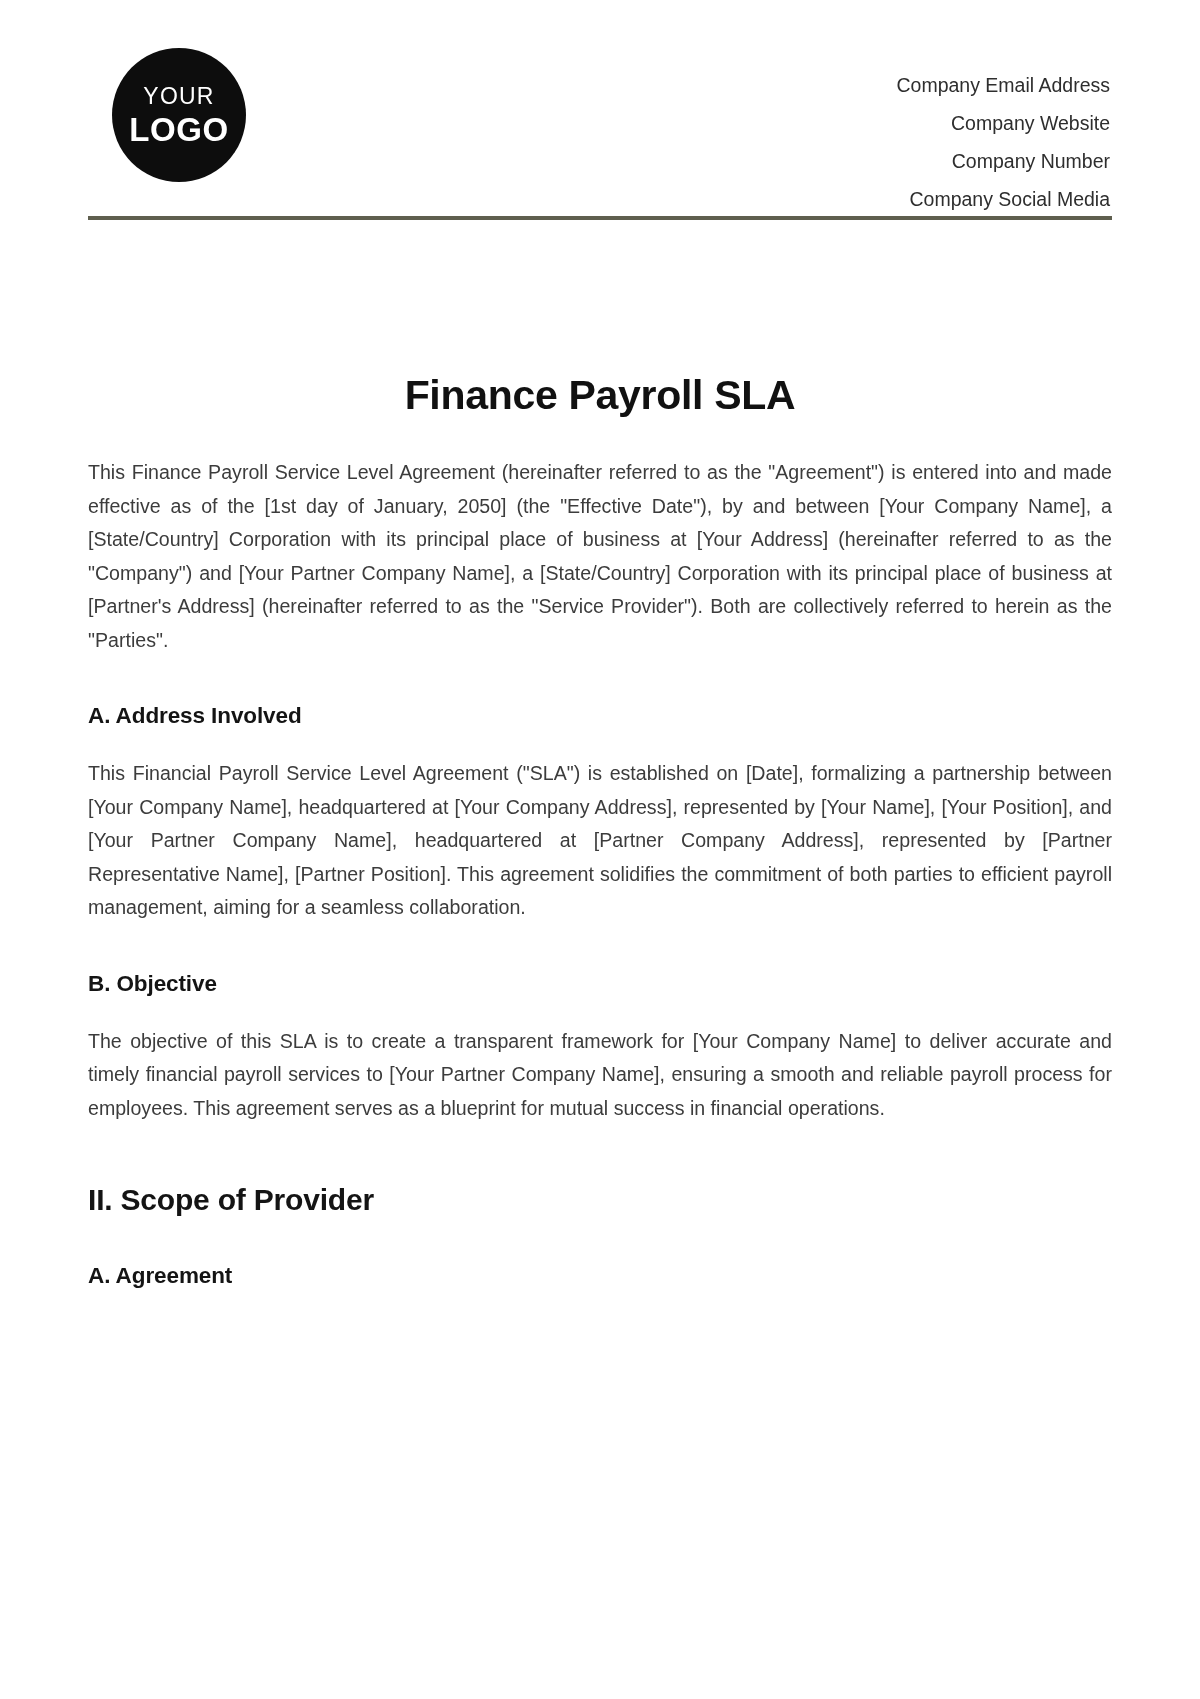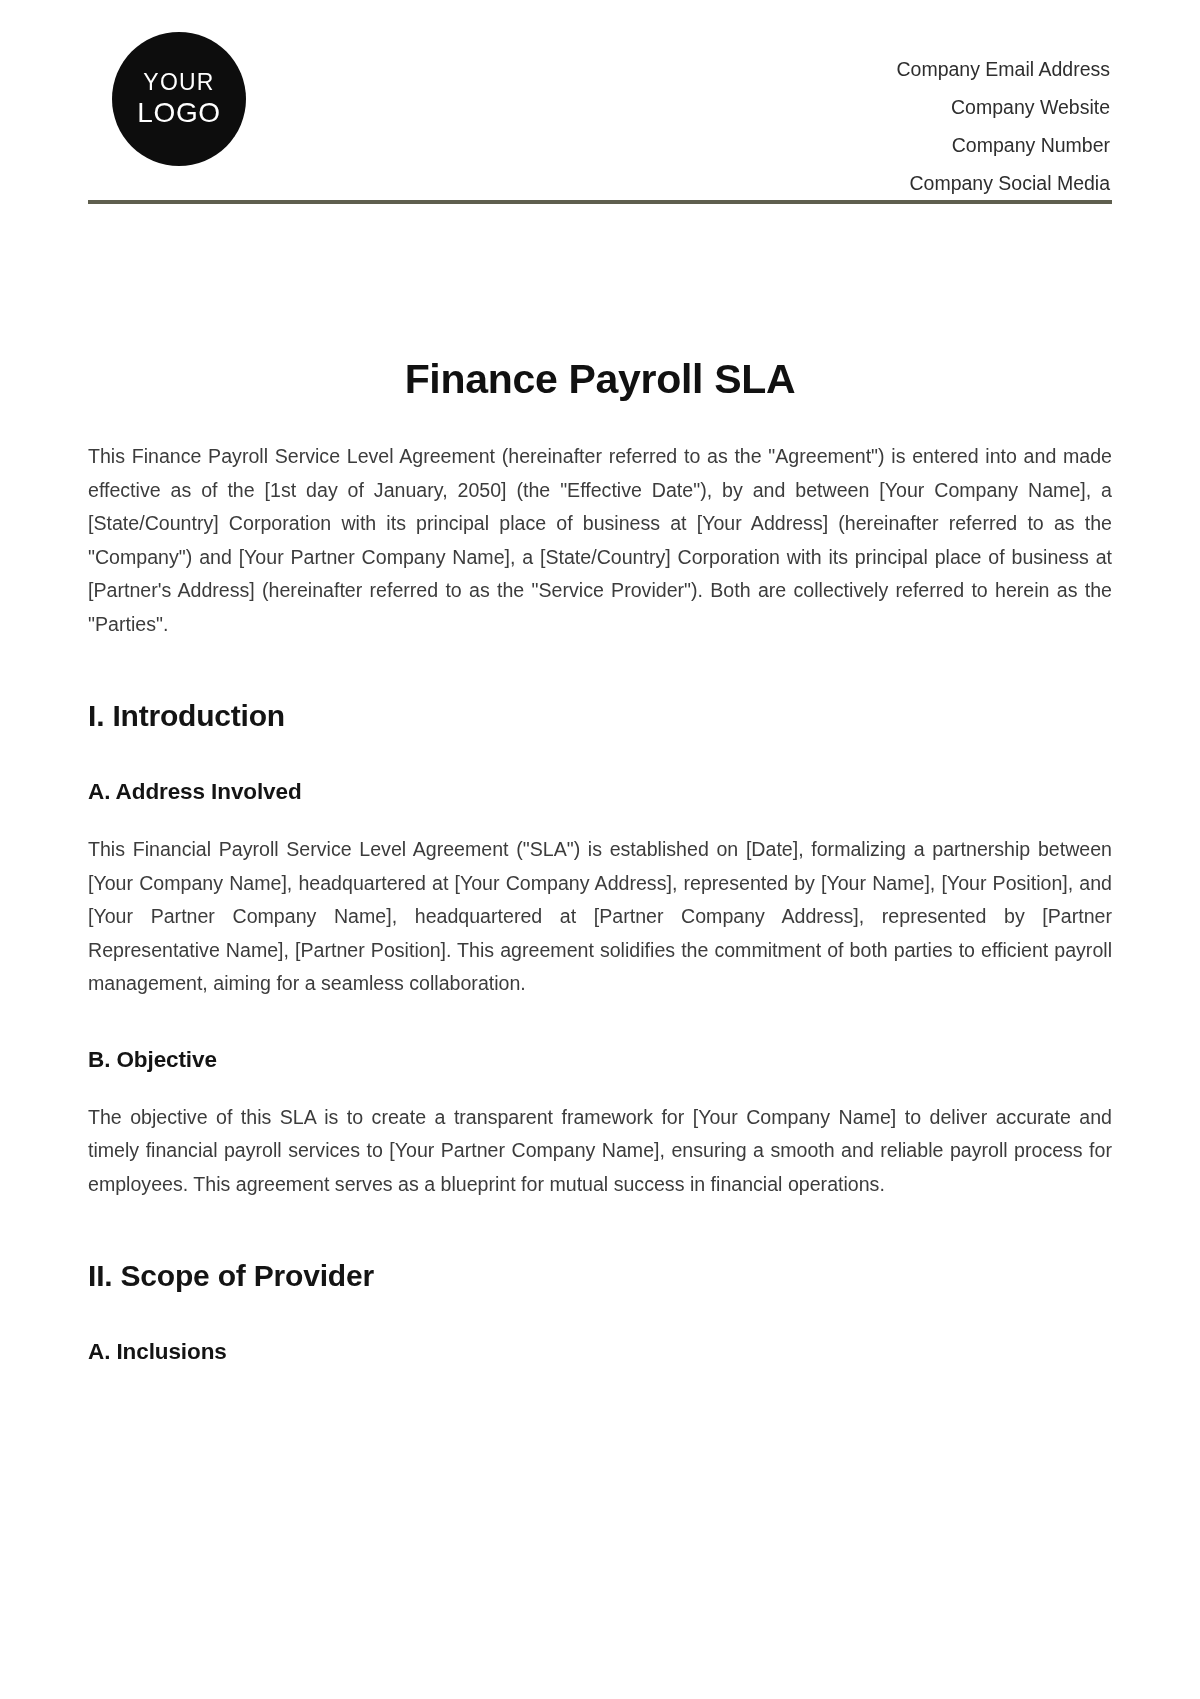--- a/index.html
+++ b/index.html
@@ -14,21 +14,21 @@
     font-family: "Liberation Sans", sans-serif;
     color: #3a3a3a;
     overflow: hidden;
   }
 
   .page {
     position: relative;
     width: 1200px;
     height: 1699px;
     background: #ffffff;
-    padding: 0 88px;
+    padding: 16px 88px;
   }
 
   
   .doc-header {
     display: flex;
     align-items: flex-start;
     justify-content: space-between;
     padding-top: 32px;
     height: 178px;
   }
@@ -46,22 +46,22 @@
     margin-left: 24px;
     line-height: 1;
   }
   .logo-line-1 {
     font-size: 23px;
     font-weight: 400;
     letter-spacing: 1.2px;
     margin-bottom: 5px;
   }
   .logo-line-2 {
-    font-size: 28px;
-    font-weight: 400;
+    font-size: 33px;
+    font-weight: 700;
     letter-spacing: 0.6px;
   }
 
   .company-contact {
     text-align: right;
     padding-top: 18px;
     padding-right: 2px;
   }
   .company-contact .contact-line {
     font-size: 19.5px;
@@ -140,27 +140,26 @@
 
   </div>
 
   <div class="header-rule" style="background: rgb(95, 95, 78);"></div>
 
   <h1 class="doc-title">Finance Payroll SLA</h1>
 
   <p class="body-paragraph">This Finance Payroll Service Level Agreement (hereinafter referred to as the "Agreement") is entered into and made effective as of the [1st day of January, 2050] (the "Effective Date"), by and between [Your Company Name], a [State/Country] Corporation with its principal place of business at [Your Address] (hereinafter referred to as the "Company") and [Your Partner Company Name], a [State/Country] Corporation with its principal place of business at [Partner's Address] (hereinafter referred to as the "Service Provider"). Both are collectively referred to herein as the "Parties".</p>
 
   <div class="section-block">
-    <h2 class="heading-1">I. Introduction</h2>
 
     <h3 class="heading-2">A. Address Involved</h3>
     <p class="body-paragraph tight">This Financial Payroll Service Level Agreement ("SLA") is established on [Date], formalizing a partnership between [Your Company Name], headquartered at [Your Company Address], represented by [Your Name], [Your Position], and [Your Partner Company Name], headquartered at [Partner Company Address], represented by [Partner Representative Name], [Partner Position]. This agreement solidifies the commitment of both parties to efficient payroll management, aiming for a seamless collaboration.</p>
 
     <h3 class="heading-2">B. Objective</h3>
     <p class="body-paragraph tight">The objective of this SLA is to create a transparent framework for [Your Company Name] to deliver accurate and timely financial payroll services to [Your Partner Company Name], ensuring a smooth and reliable payroll process for employees. This agreement serves as a blueprint for mutual success in financial operations.</p>
   </div>
 
   <div class="section-block">
     <h2 class="heading-1">II. Scope of Provider</h2>
-    <h3 class="heading-2">A. Inclusions</h3>
+    <h3 class="heading-2">A. Agreement</h3>
   </div>
 
 </div>
 
 </body></html>

